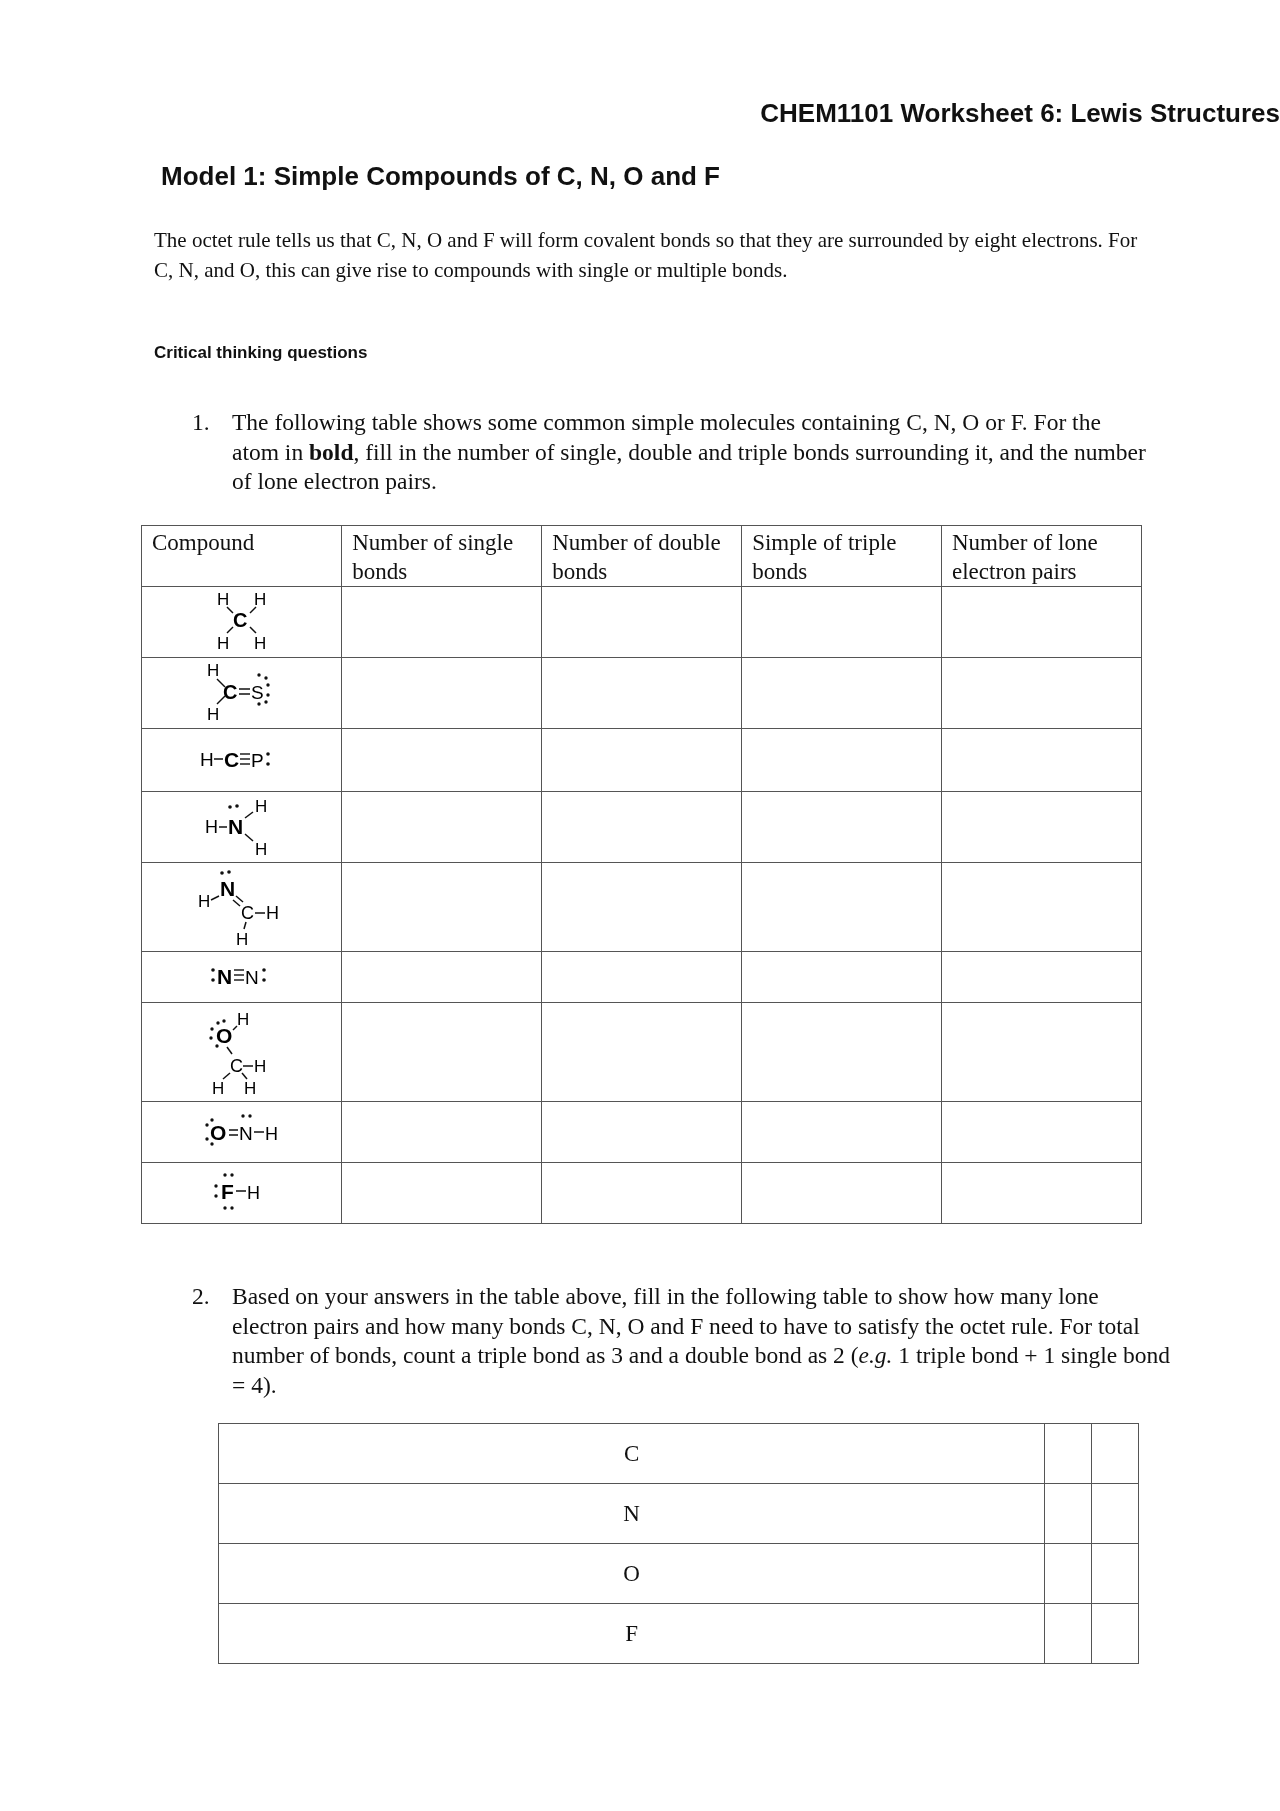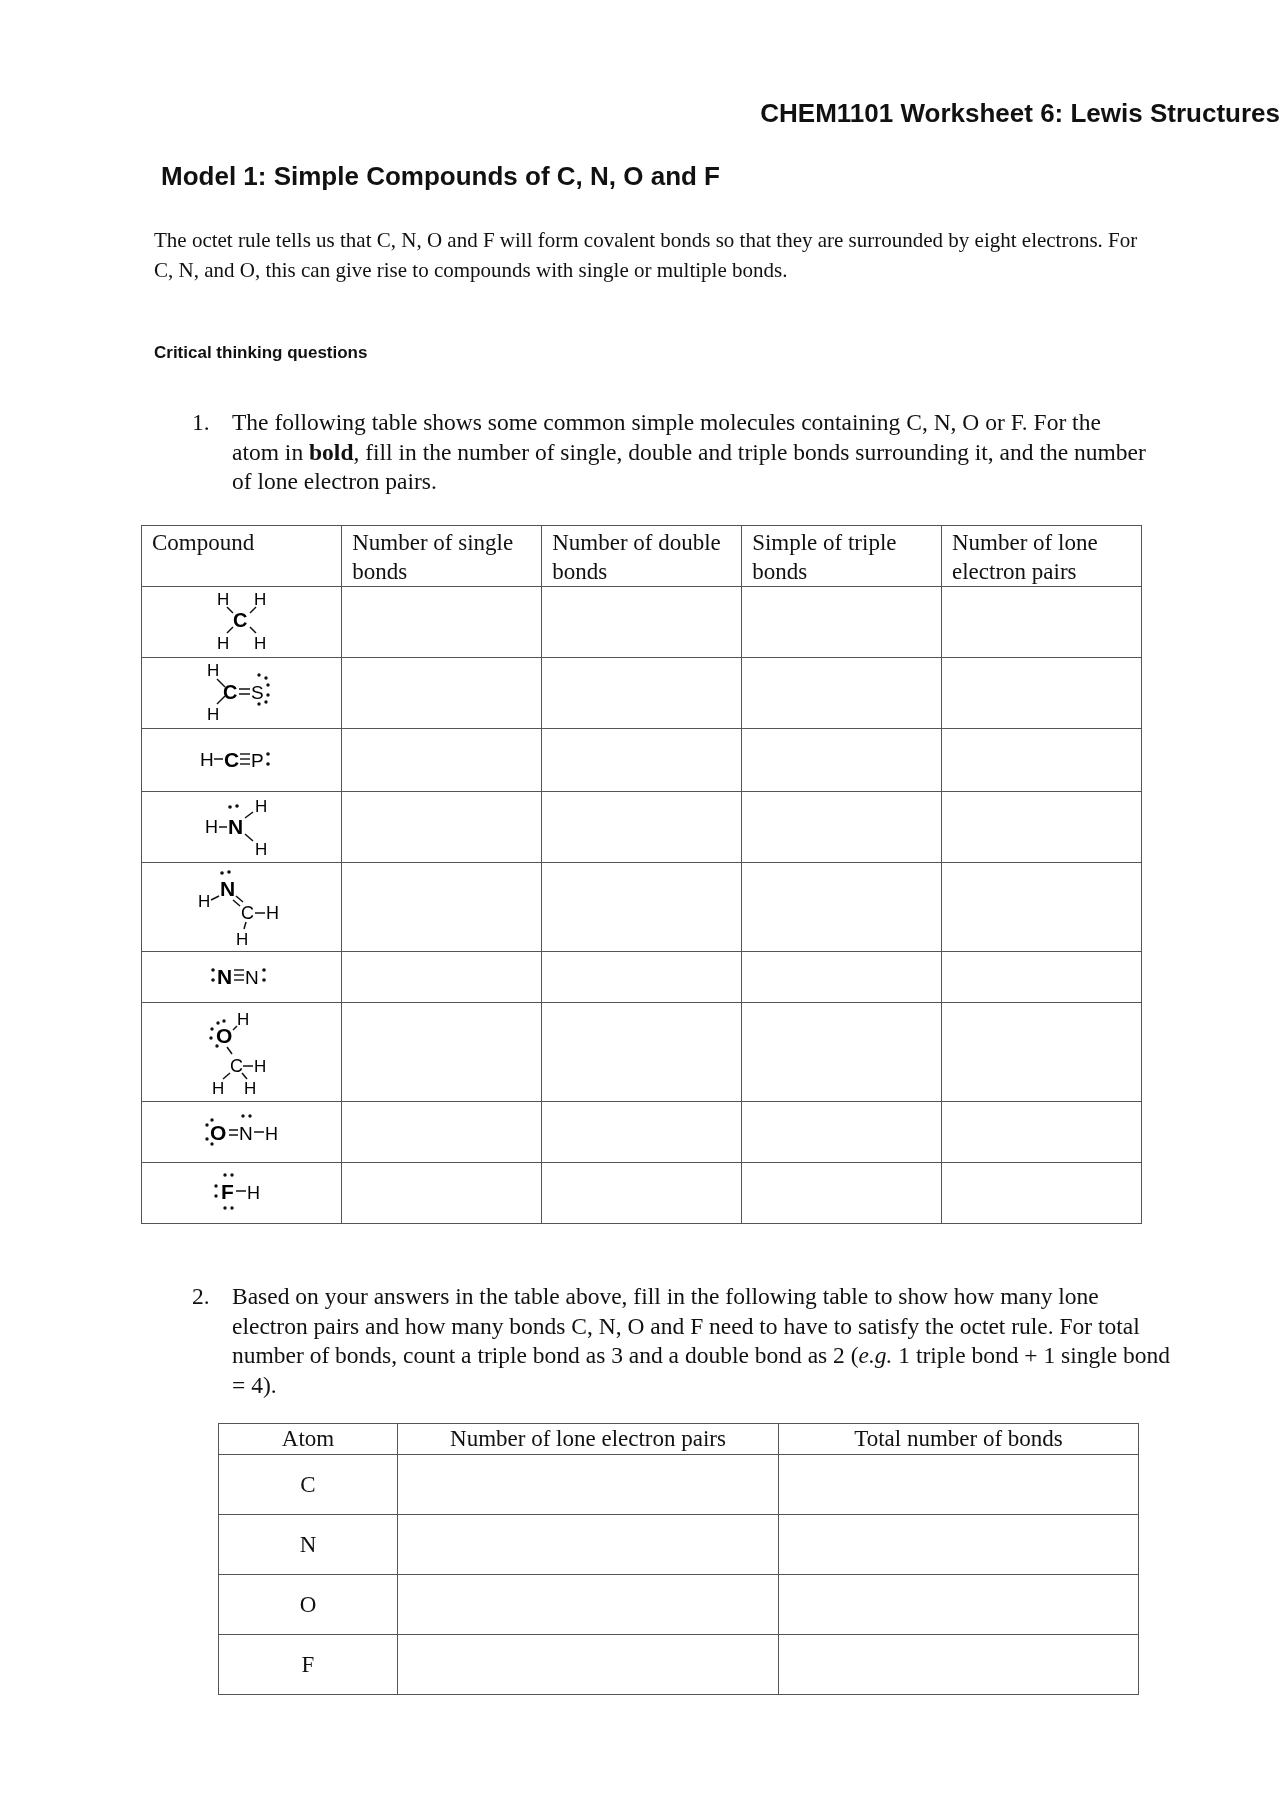--- a/index.html
+++ b/index.html
@@ -253,25 +253,20 @@
 </tbody>
   </table>
 
 <div id="q2" class="abs q serif">
   <span class="num">2.</span>
   <span class="txt"><span>Based on your answers in the table above, fill in the following table to show how many lone electron pairs and how many bonds C, N, O and F need to have to satisfy the octet rule. For total number of bonds, count a triple bond as 3 and a double bond as 2 (</span><i>e.g.</i><span> 1 triple bond + 1 single bond = 4).</span></span>
 </div>
 
 <table id="t2" class="serif">
   <tbody>
-      <tr>
-    <th style="width:178px;">Atom</th>
-    <th style="width:380px;">Number of lone electron pairs</th>
-    <th>Total number of bonds</th>
-  </tr>
   <tr>
     <td>C</td>
     <td></td>
     <td></td>
   </tr>
   <tr>
     <td>N</td>
     <td></td>
     <td></td>
   </tr>

